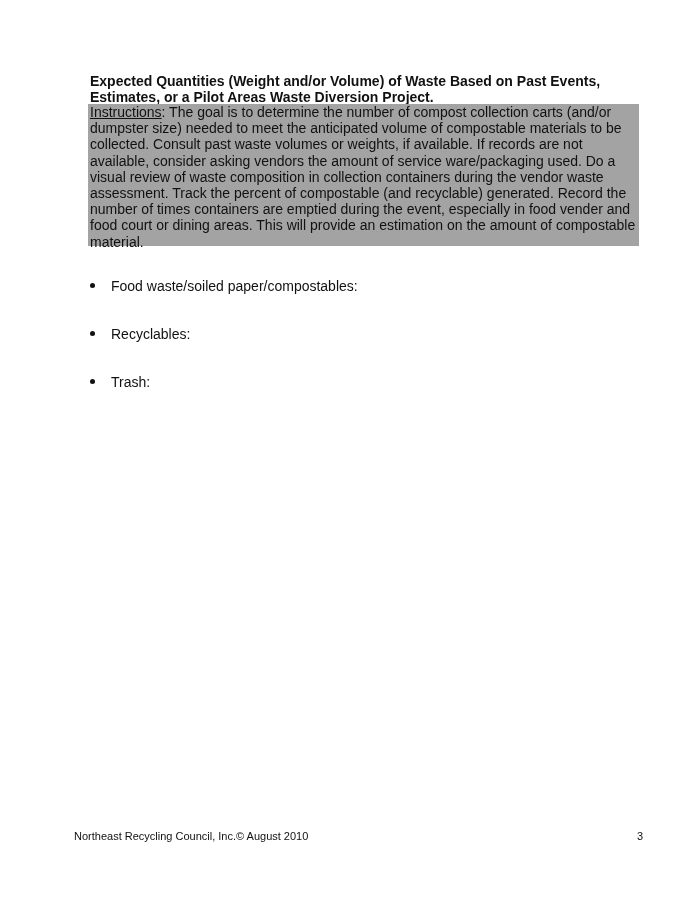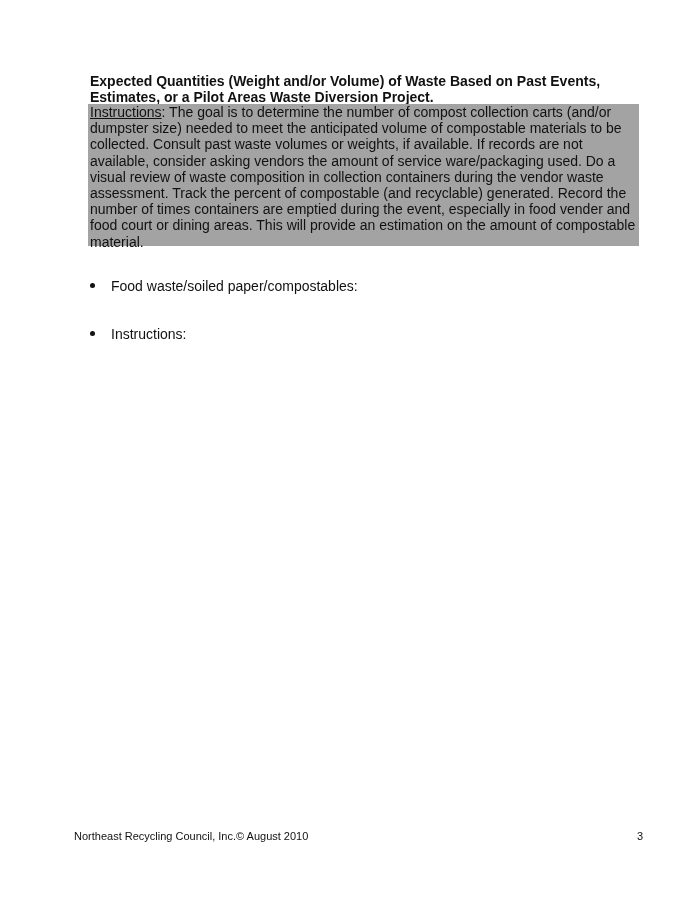--- a/index.html
+++ b/index.html
@@ -99,21 +99,25 @@
 
   <div class="instructions"><span class="label">Instructions</span><span>: The goal is to determine the number of compost collection carts (and/or dumpster size) needed to meet the anticipated volume of compostable materials to be collected.  Consult past waste volumes or weights, if available.  If records are not available, consider asking vendors the amount of service ware/packaging used.  Do a visual review of waste composition in collection containers during the vendor waste assessment.  Track the percent of compostable (and recyclable) generated.  Record the number of times containers are emptied during the event, especially in food vender and food court or dining areas.  This will provide an estimation on the amount of compostable material.</span></div>
 
   <ul class="bullets">
     <li>
       <span class="dot"></span>
       <span>Food waste/soiled paper/compostables:</span>
     </li>
     <li>
       <span class="dot"></span>
-      <span>Instructions:</span>
+      <span>Recyclables:</span>
+    </li>
+    <li>
+      <span class="dot"></span>
+      <span>Trash:</span>
     </li>
   </ul>
 
 
   <div class="footer left">Northeast Recycling Council, Inc.© August 2010</div>
   <div class="footer right">3</div>
 
 </div>
 
 </body></html>

